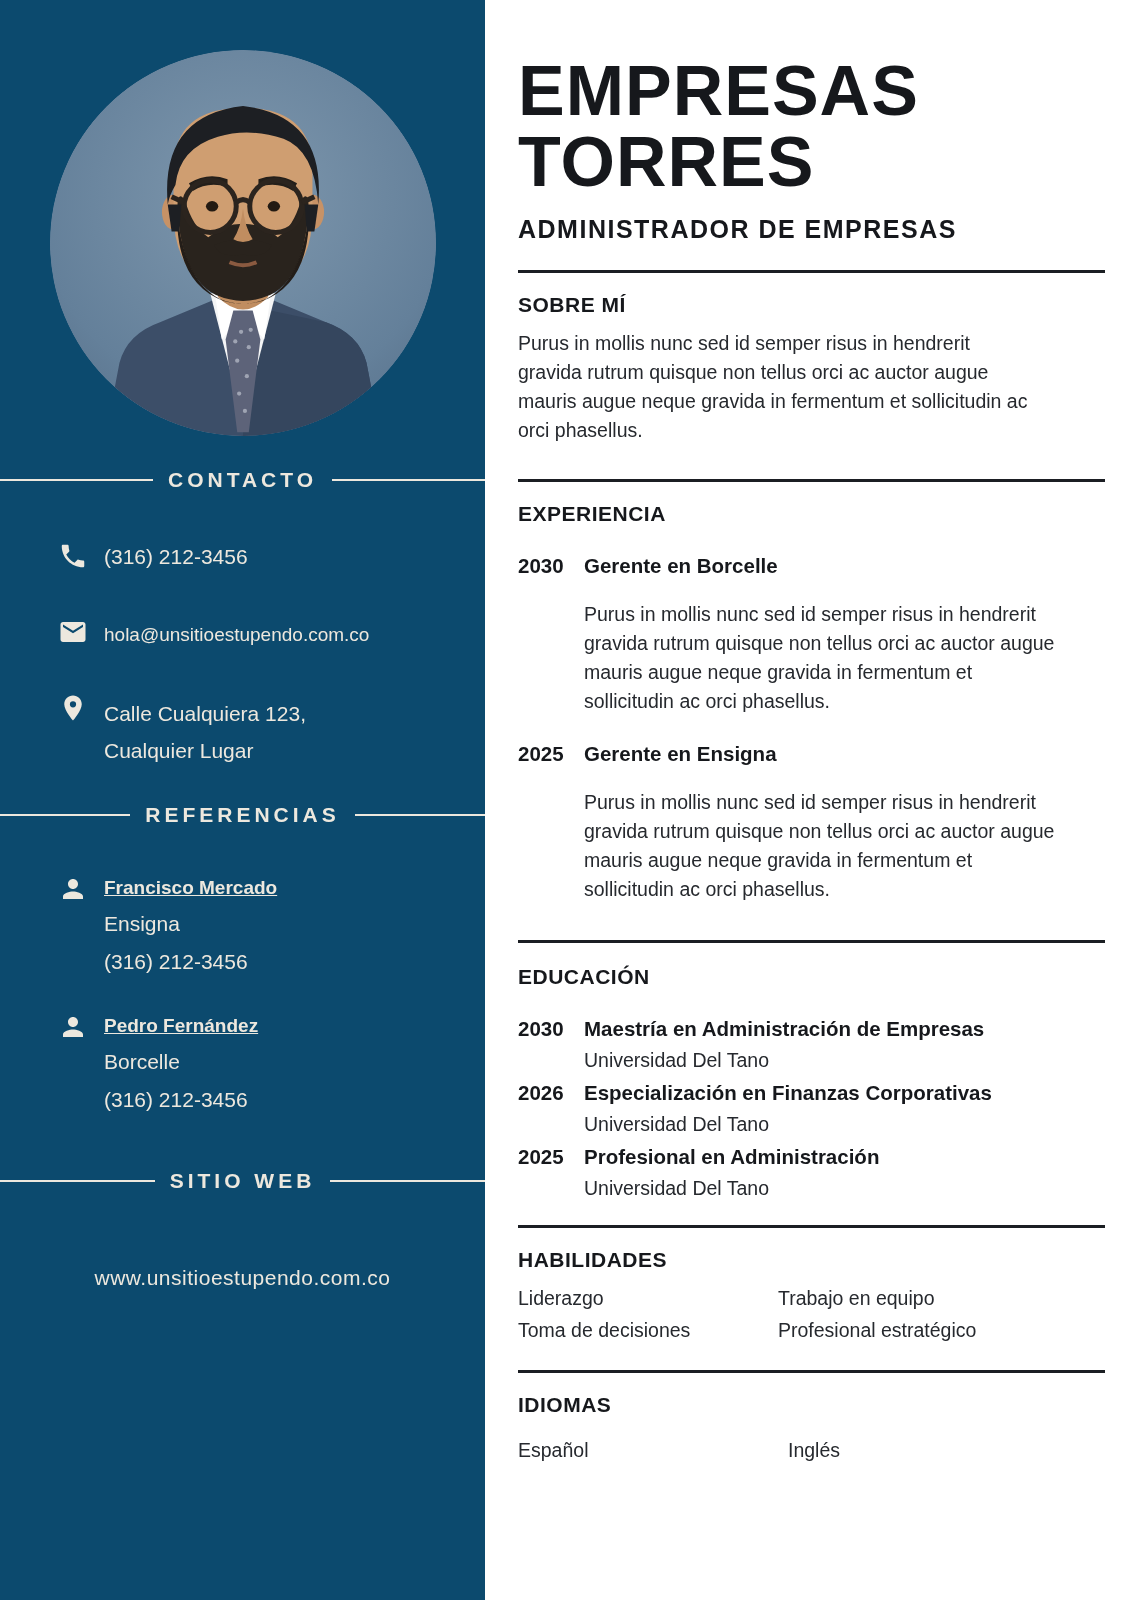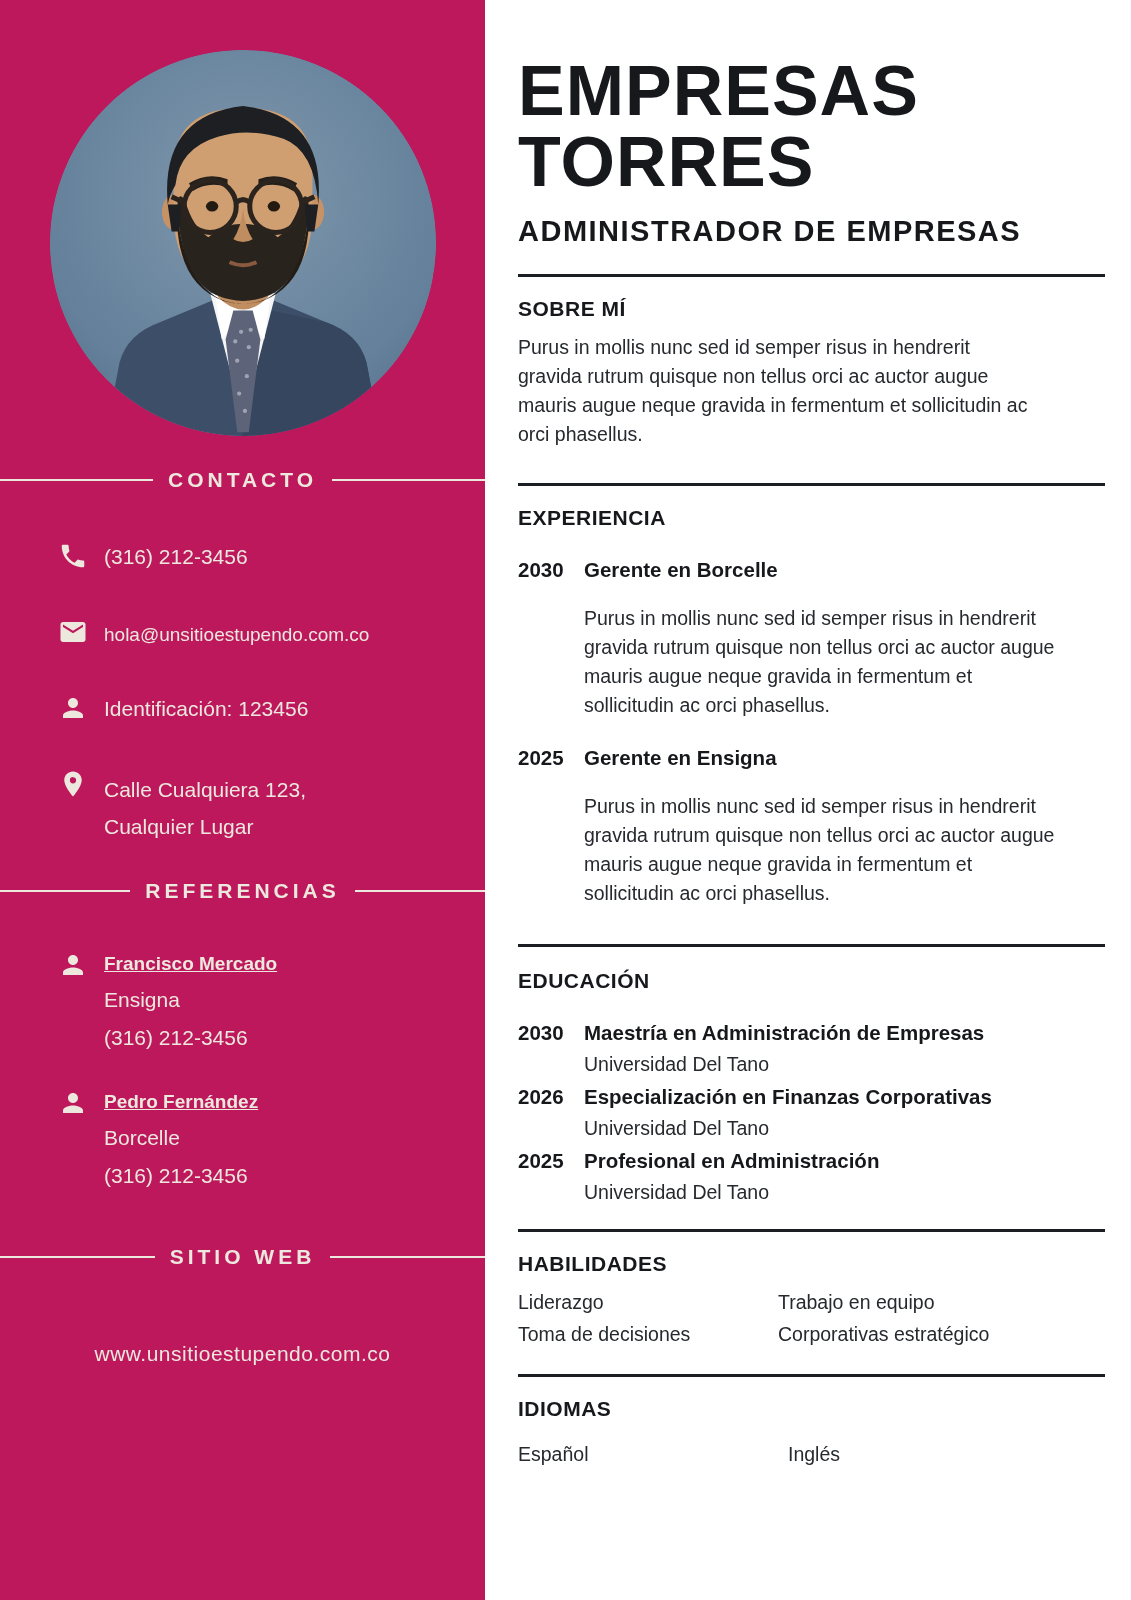--- a/index.html
+++ b/index.html
@@ -5,21 +5,21 @@
   * { margin:0; padding:0; box-sizing:border-box; }
   html,body { background:#e8e8e8; }
   .page {
     width:1131px; height:1600px; margin:0 auto; display:flex;
     background:#ffffff; overflow:hidden;
     font-family:"Liberation Sans", sans-serif;
   }
   
   .sidebar {
     width:485px; min-width:485px; height:100%;
-    background:#be185d; color:#ede8de;
+    background:#0c4a6e; color:#ede8de;
   }
   .photo-wrap {
     width:386px; height:386px; border-radius:50%;
     margin:50px auto 0; overflow:hidden;
   }
   .photo-wrap svg { display:block; width:100%; height:100%; }
   .side-heading {
     display:flex; align-items:center; gap:15px;
     margin-top:32px; width:100%;
   }
@@ -38,21 +38,21 @@
   .ref-entry { display:flex; align-items:flex-start; margin-bottom:28px; }
   .ref-entry .ic { width:36px; min-width:36px; height:36px; margin-right:13px; display:flex; align-items:center; justify-content:center; }
   .ref-entry .ic svg { width:30px; height:30px; fill:#ede8de; }
   .ref-body .nm { font-size:19px; font-weight:bold; line-height:34px;text-decoration:underline; }
   .ref-body .sub { font-size:21px; line-height:38px; }
   .website { margin-top:73px; text-align:center; font-size:21px; letter-spacing:0.5px; }
   
   .main { flex:1; padding:56px 26px 0 33px; color:#26292e; }
   .name { font-size:70px; font-weight:900; line-height:1.02; color:#16181c; letter-spacing:1px; }
   .name span { display:block; }
-  .job-title { margin-top:16px; font-size:29px; font-weight:bold; letter-spacing:1.5px; color:#16181c; }
+  .job-title { margin-top:16px; font-size:25px; font-weight:bold; letter-spacing:1.5px; color:#16181c; }
   .divider { height:3px; background:#1b1e23; margin-top:26px; }
   .sec-title { margin-top:20px; font-size:21px; font-weight:bold; letter-spacing:0.5px; color:#16181c; }
   .about-text { margin-top:12px; font-size:19.5px; line-height:29px; max-width:520px; color:#26292e; }
   .xp-item { margin-top:28px; }
   .xp-head { display:flex; font-size:20.5px; font-weight:bold; color:#16181c; }
   .xp-head .yr { width:66px; min-width:66px; }
   .xp-desc { margin:22px 0 0 66px; font-size:19.5px; line-height:29px; max-width:480px; }
   .edu-list { margin-top:24px; }
   .edu-item { display:flex; }
   .edu-item .yr { width:66px; min-width:66px; font-size:20.5px; font-weight:bold; line-height:31px; color:#16181c; }
@@ -158,28 +158,20 @@
         <span class="ic">
           <svg viewBox="0 0 24 24">
               <path d="M20 4H4c-1.1 0-2 .9-2 2v12c0 1.1.9 2 2 2h16c1.1 0 2-.9 2-2V6c0-1.1-.9-2-2-2zm0 4-8 5-8-5V6l8 5 8-5v2z"></path>
             </svg>
         </span>
         <span class="c-txt small">hola@unsitioestupendo.com.co</span>
       </div>
       <div class="c-row">
         <span class="ic">
           <svg viewBox="0 0 24 24">
-              <path d="M12 12c2.21 0 4-1.79 4-4s-1.79-4-4-4-4 1.79-4 4 1.79 4 4 4zm0 2c-2.67 0-8 1.34-8 4v2h16v-2c0-2.66-5.33-4-8-4z"></path>
-            </svg>
-        </span>
-        <span class="c-txt">Identificación: 123456</span>
-      </div>
-      <div class="c-row">
-        <span class="ic">
-          <svg viewBox="0 0 24 24">
               <path d="M12 2C8.13 2 5 5.13 5 9c0 5.25 7 13 7 13s7-7.75 7-13c0-3.87-3.13-7-7-7zm0 9.5a2.5 2.5 0 1 1 0-5 2.5 2.5 0 0 1 0 5z"></path>
             </svg>
         </span>
         <span class="c-txt">
           <span class="ln">Calle Cualquiera 123,</span>
           <span class="ln">Cualquier Lugar</span>
         </span>
       </div>
     </div>
 
@@ -285,21 +277,21 @@
       </div>
     </div>
 
     <div class="divider" style="margin-top:20px"></div>
 
     <div class="sec-title">HABILIDADES</div>
     <div class="skills-grid">
       <span>Liderazgo</span>
       <span>Trabajo en equipo</span>
       <span>Toma de decisiones</span>
-      <span>Corporativas estratégico</span>
+      <span>Profesional estratégico</span>
     </div>
 
     <div class="divider" style="margin-top:24px"></div>
 
     <div class="sec-title">IDIOMAS</div>
     <div class="langs">
       <span>Español</span>
       <span>Inglés</span>
     </div>
 

